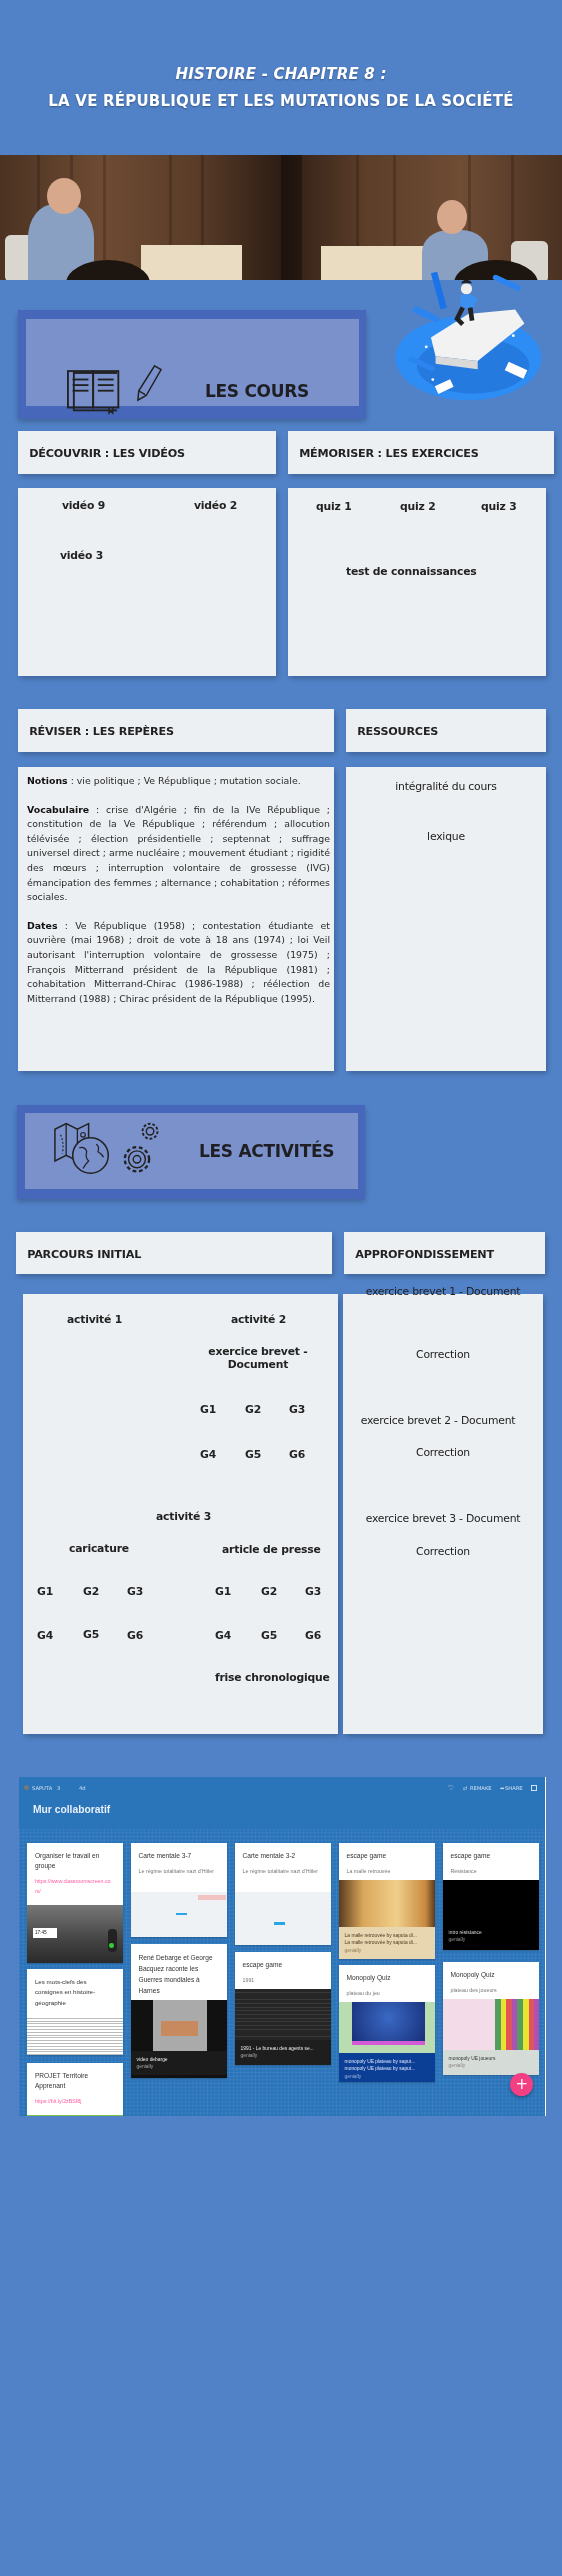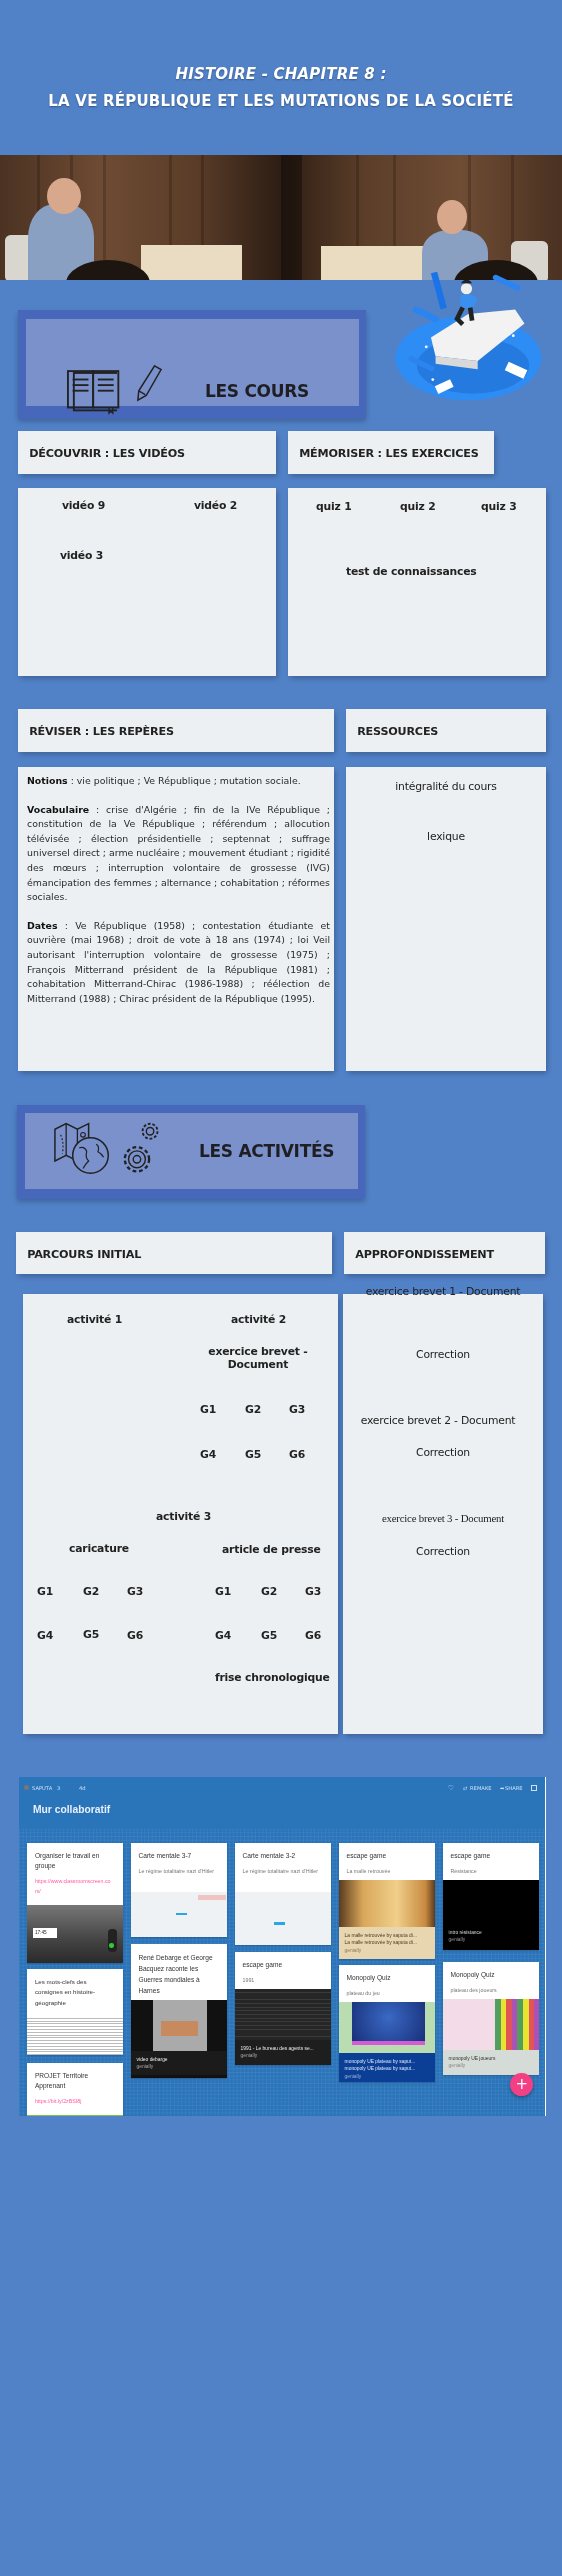--- a/index.html
+++ b/index.html
@@ -126,21 +126,21 @@
   <rect x="130" y="100" width="22" height="10" fill="#fff" transform="rotate(25 141 105)"></rect>
   <rect x="55" y="118" width="18" height="9" fill="#fff" transform="rotate(-25 64 122)"></rect>
   <circle cx="45" cy="80" r="1.5" fill="#fff"></circle>
     <circle cx="138" cy="68" r="1.5" fill="#fff"></circle>
     <circle cx="52" cy="115" r="1.5" fill="#fff"></circle>
 </svg>
 
 <div class="abs card" style="left:18px;top:431px;width:258px;height:43px;">
   <div class="card-head" style="top:16px;">DÉCOUVRIR : LES VIDÉOS</div>
 </div>
-<div class="abs card" style="left:288px;top:431px;width:206px;height:43px;">
+<div class="abs card" style="left:288px;top:431px;width:266px;height:43px;">
   <div class="card-head" style="top:16px;">MÉMORISER : LES EXERCICES</div>
 </div>
 
 <div class="abs card" style="left:18px;top:488px;width:258px;height:188px;"></div>
 <div class="link" style="left:62px;top:499px;">vidéo 9</div>
 <div class="link" style="left:194px;top:499px;">vidéo 2</div>
 <div class="link" style="left:60px;top:549px;">vidéo 3</div>
 
 <div class="abs card" style="left:288px;top:488px;width:258px;height:188px;"></div>
 <div class="link" style="left:316px;top:500px;">quiz 1</div>
@@ -224,21 +224,21 @@
 <div class="link" style="left:261px;top:1629px;">G5</div>
 <div class="link" style="left:305px;top:1629px;">G6</div>
 
 <div class="link" style="left:215px;top:1671px;">frise chronologique</div>
 
 <div class="abs card" style="left:343px;top:1294px;width:200px;height:440px;"></div>
 <div class="link c reg" style="left:443px;top:1285px;">exercice brevet 1 - Document</div>
 <div class="link c reg" style="left:443px;top:1348px;">Correction</div>
 <div class="link c reg" style="left:438px;top:1414px;">exercice brevet 2 - Document</div>
 <div class="link c reg" style="left:443px;top:1446px;">Correction</div>
-<div class="link c reg" style="left:443px;top:1512px;font-family:Liberation Serif, serif;">exercice brevet 3 - Document</div>
+<div class="link c reg" style="left:443px;top:1512px;">exercice brevet 3 - Document</div>
 <div class="link c reg" style="left:443px;top:1545px;">Correction</div>
 
 <div class="abs padlet">
   <div class="padlet-top">
     <span class="abs" style="left:4.7px;top:7.5px;width:5.6px;height:5.6px;border-radius:50%;background:#777;"></span>
     <span class="p-meta" style="left:13px;">SAPUTA</span>
     <span class="p-meta" style="left:38px;">3</span>
     <span class="p-meta" style="left:60px;">4d</span>
     <span class="p-meta" style="left:429px;font-size:6.6px;top:6.6px;">♡</span>
     <span class="p-meta" style="left:444px;">⇄</span>

